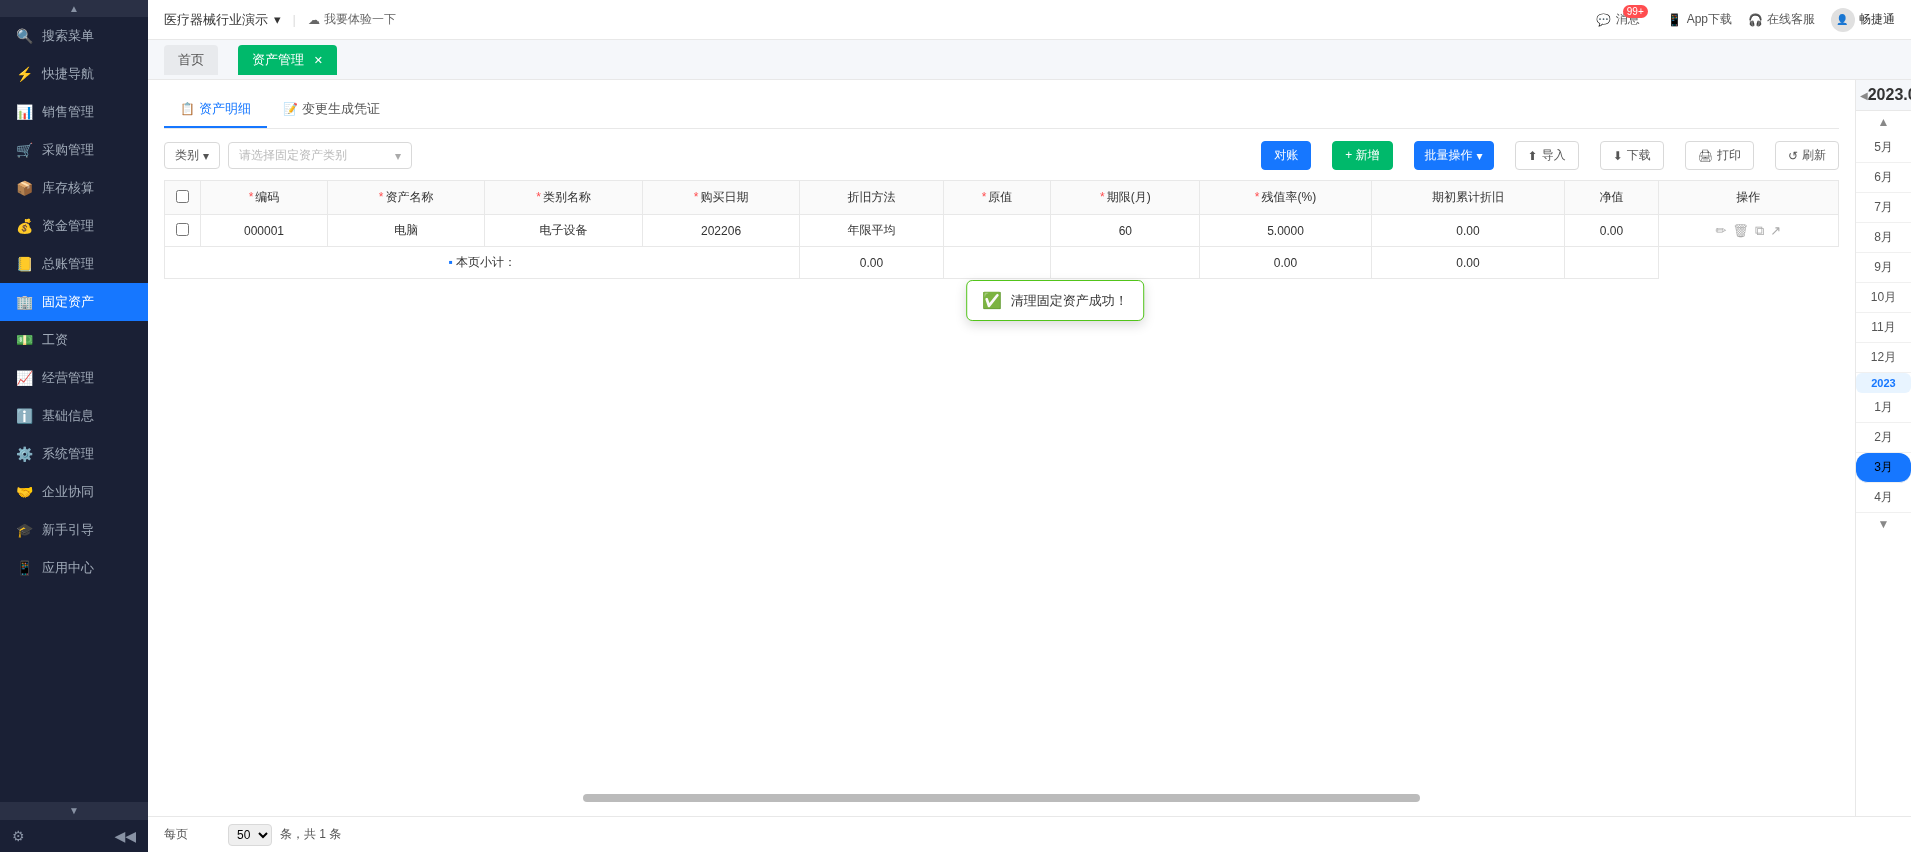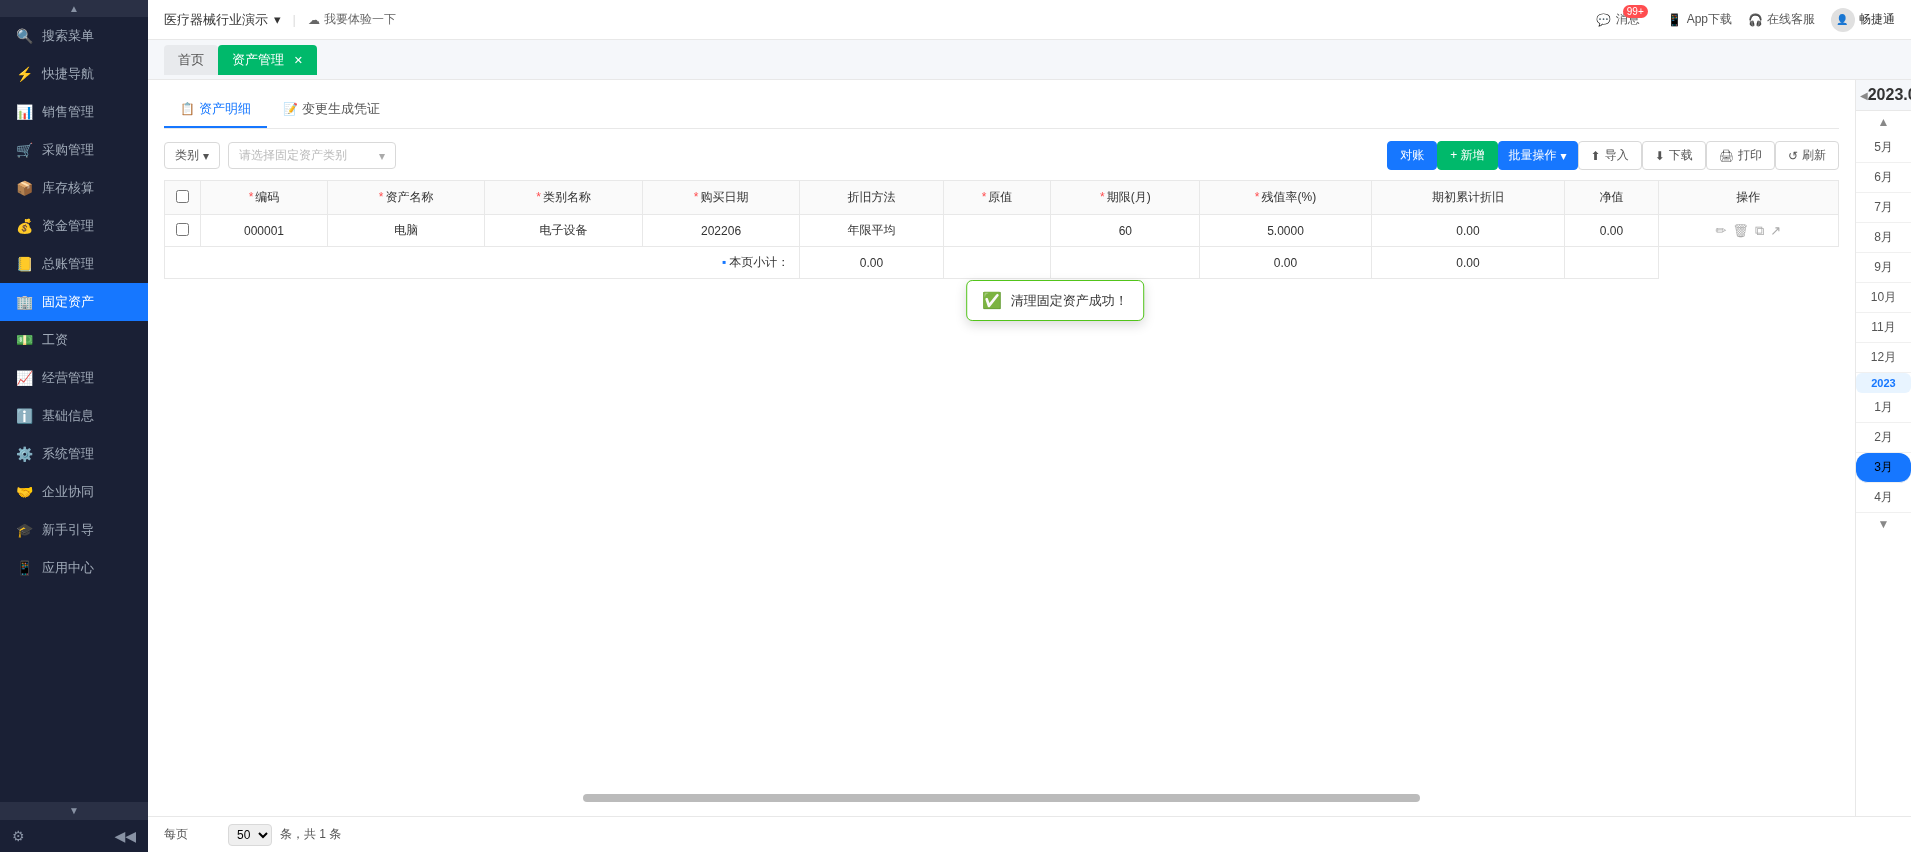--- a/index.html
+++ b/index.html
@@ -108,21 +108,21 @@
     .topbar-user { display: flex; align-items: center; gap: 4px; color: #333; font-size: 12px; cursor: pointer; }
     .avatar { width: 24px; height: 24px; background: #e0e0e0; border-radius: 50%; display: flex; align-items: center; justify-content: center; font-size: 10px; color: #666; }
 
     
     .tabbar {
       background: #f5f7fa;
       height: 40px;
       display: flex;
       align-items: center;
       padding: 0 16px;
-      gap: 0;
+      gap: 20px;
       border-bottom: 1px solid #e8e8e8;
       flex-shrink: 0;
     }
     .tab-item {
       padding: 6px 14px;
       border-radius: 4px 4px 0 0;
       cursor: pointer;
       font-size: 13px;
       color: #555;
       background: #e8eaed;
@@ -164,39 +164,39 @@
     }
     .sub-tab-icon { font-size: 12px; }
 
     
     .toolbar {
       display: flex; align-items: center; gap: 8px;
       margin-bottom: 10px;
       justify-content: space-between;
     }
     .toolbar-left { display: flex; align-items: center; gap: 8px; }
-    .toolbar-right { display: flex; align-items: center; gap: 0; }
+    .toolbar-right { display: flex; align-items: center; gap: 21px; }
     .filter-select {
       display: flex; align-items: center; gap: 4px;
       border: 1px solid #d9d9d9;
       border-radius: 4px;
       padding: 4px 10px;
       cursor: pointer;
       font-size: 12px;
       color: #555;
       background: white;
     }
     .filter-input {
       border: 1px solid #d9d9d9;
       border-radius: 4px;
       padding: 4px 10px;
       font-size: 12px;
       color: #aaa;
       background: white;
-      width: 168px;
+      width: 184px;
       display: flex; align-items: center; justify-content: space-between;
       cursor: pointer;
     }
     .btn {
       padding: 5px 12px;
       border-radius: 4px;
       cursor: pointer;
       font-size: 12px;
       border: 1px solid transparent;
       display: flex; align-items: center; gap: 4px;
@@ -556,21 +556,21 @@
               <td>
                 <div class="action-icons">
                   <span class="action-icon">✏</span>
                   <span class="action-icon">🗑</span>
                   <span class="action-icon">⧉</span>
                   <span class="action-icon">↗</span>
                 </div>
               </td>
             </tr>
             <tr>
-              <td colspan="5" style="text-align:right;">
+              <td colspan="5" style="text-align:center;">
                 <span style="color:#1677ff;">▪</span>
                 <span>本页小计：</span>
               </td>
               <td>0.00</td>
               <td></td>
               <td></td>
               <td>0.00</td>
               <td>0.00</td>
               <td></td>
             </tr>

